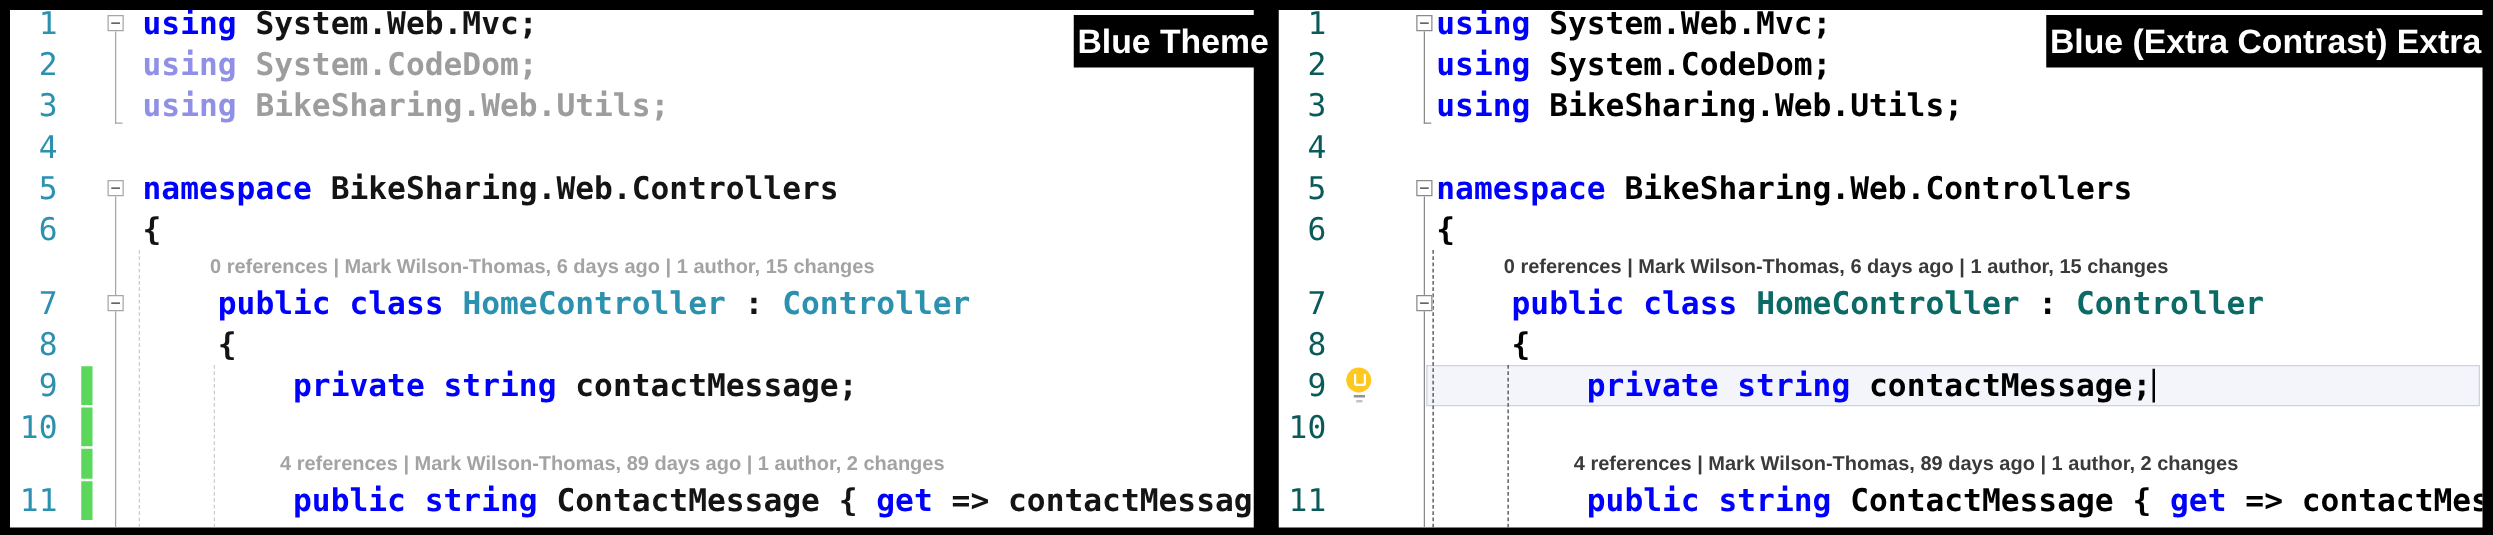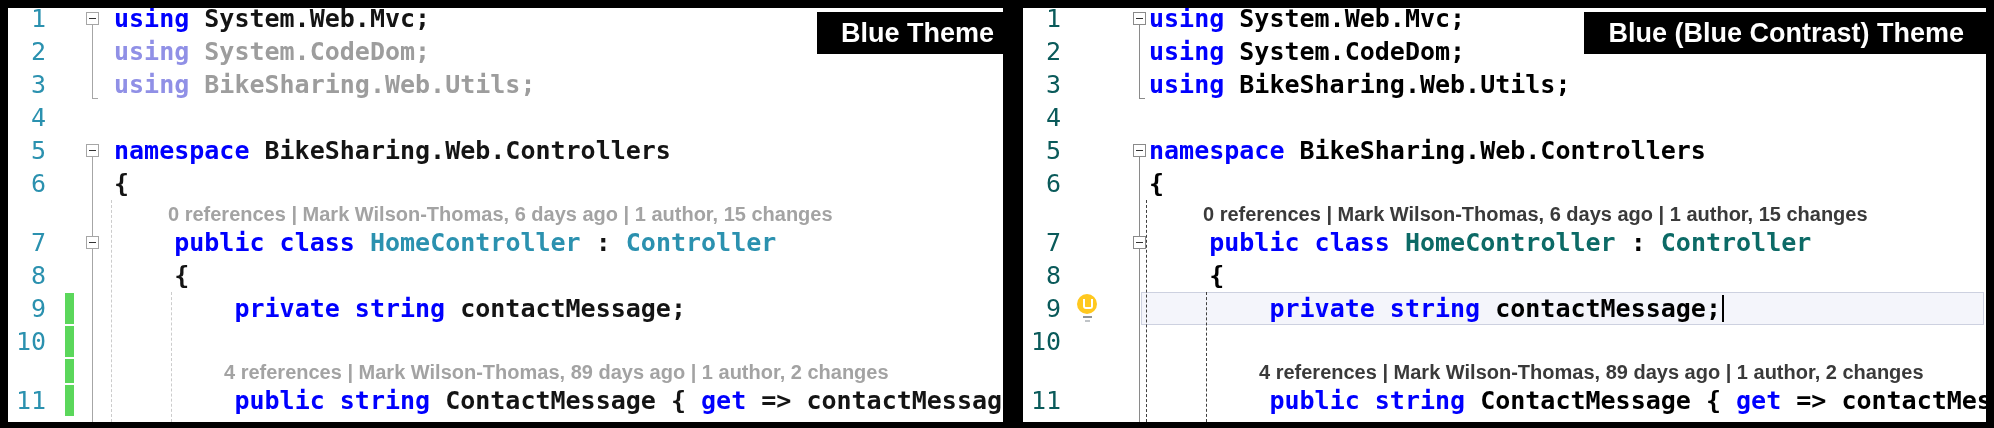--- a/index.html
+++ b/index.html
@@ -22,21 +22,21 @@
   .code-text{position:absolute;top:0;white-space:pre;font-weight:bold;}
   .p-left .code-text{left:106px;}
   .p-right .code-text{left:126px;}
   .tok.kw{color:var(--kw);}
   .tok.plain{color:var(--plain);}
   .tok.type{color:var(--type);}
   .tok.kwdim{color:var(--kwdim);}
   .tok.dim{color:var(--dim);}
 
   
-  .codelens-row{font-size:20px;line-height:28px;}
+  .codelens-row{font-size:16px;line-height:28px;}
   .codelens-text{color:var(--codelens);}
 
   
   .changebar{position:absolute;left:57px;width:9px;background:var(--changebar);}
   .foldbox{position:absolute;width:13px;height:13px;box-sizing:border-box;
            border:1px solid var(--fold);background:#fff;}
   .p-left .foldbox{left:78px;}
   .p-right .foldbox{left:110px;}
   .foldbox::after{content:"";position:absolute;left:2px;right:2px;top:5px;height:1px;background:#333;}
   .fold-line{position:absolute;width:1px;background:var(--fold);}
@@ -61,21 +61,21 @@
   
   .bulb{position:absolute;left:53px;top:286px;width:24px;height:30px;}
   .bulb-head{position:absolute;left:1px;top:0;width:20px;height:20px;border-radius:50%;background:#FFC81F;}
   .bulb-head::before{content:"";position:absolute;left:6px;top:5px;width:6px;height:8px;
                      border:2px solid #fff;border-top:none;border-radius:0 0 3px 3px;}
   .bulb::after{content:"";position:absolute;left:7px;top:22px;width:9px;height:2px;background:#8E9499;}
   .bulb::before{content:"";position:absolute;left:9px;top:26px;width:5px;height:2px;background:#C0C4C8;}
 
   
   .theme-label{position:absolute;top:12px;background:#000;color:#fff;
-               font-weight:bold;font-size:27px;line-height:1.2;padding:5px 24px;z-index:5;}
+               font-weight:bold;font-size:27px;line-height:1.2;padding:5px 3px;z-index:5;}
   #label-left{right:976px;}
   #label-right{right:6px;}
 </style>
 </head>
 <body>
 
 <div class="panel p-left" id="panel-left" style="--kw: #0000FE; --plain: #141414; --type: #2B91AF; --kwdim: #9090E6; --dim: #9D9D9D; --num: #2B91AF; --codelens: #A3A3A3; --changebar: #5BD75B; --fold: #A6A6A6; --guide: #CCCCCC; --curlinebg: #FFFFFF; --curlineborder: #FFFFFF;">
   <div class="layer under-layer">
     <div class="fold-line usings"></div>
     <div class="fold-line main"></div>
@@ -135,13 +135,13 @@
       <span class="foldbox" style="top: 4px;"></span>
       <span class="foldbox" style="top: 136px;"></span>
       <span class="foldbox" style="top: 228px;"></span>
       <div class="bulb">
         <div class="bulb-head"></div>
       </div>
     </div>
 </div>
 
 <div class="theme-label" id="label-left">Blue Theme</div>
-<div class="theme-label" id="label-right">Blue (Blue Contrast) Theme</div>
+<div class="theme-label" id="label-right">Blue (Extra Contrast) Extra</div>
 
 </body></html>

